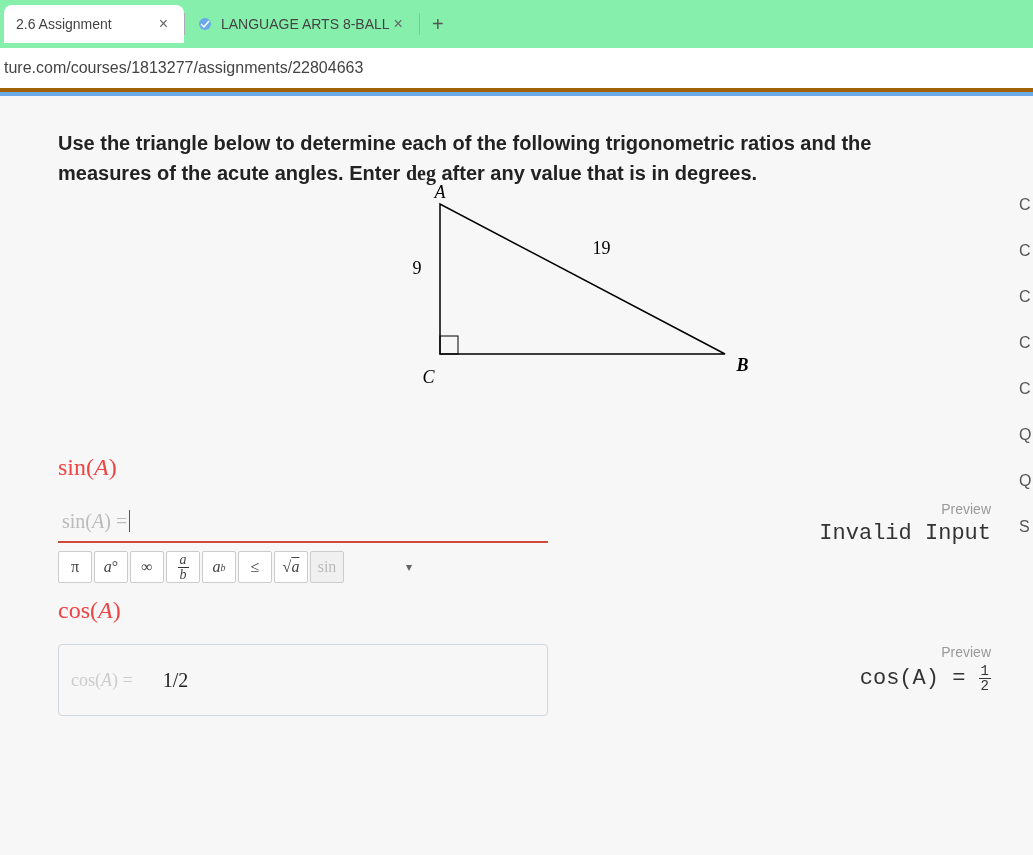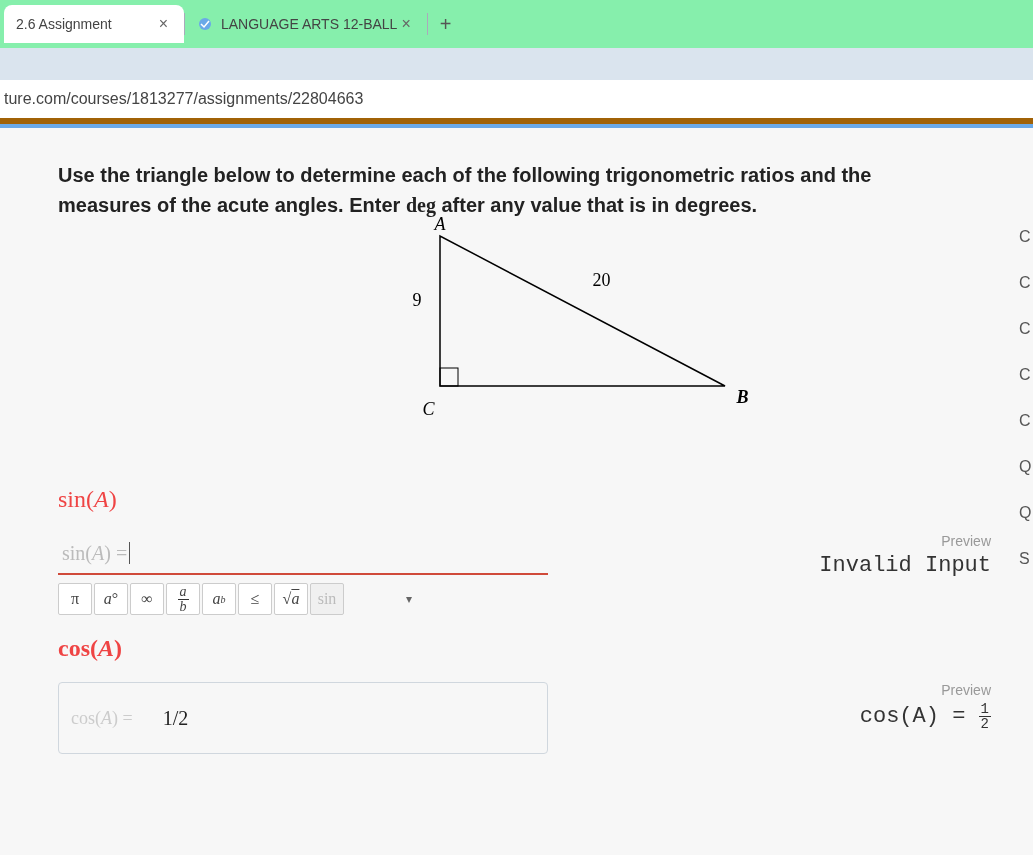--- a/index.html
+++ b/index.html
@@ -64,22 +64,21 @@
   font-size: 20px;
   color: #555;
   padding: 0 12px;
   cursor: pointer;
 }
 .url-bar {
   display: flex;
   align-items: center;
   height: 44px;
   background: #fff;
-  border-bottom: 6px solid #a16207;
-  margin-top: 32px;
+  border-bottom: 4px solid #a16207;
 }
 .url-text {
   font-size: 16px;
   color: #444;
   padding-left: 4px;
   white-space: nowrap;
   overflow: hidden;
 }
 .blue-band {
   height: 4px;
@@ -181,21 +180,21 @@
   cursor: pointer;
   border-radius: 2px;
 }
 .mt-btn.disabled { color: #bbb; background: #f0f0f0; }
 .mt-dd {
   margin-left: 60px;
   font-size: 12px;
   color: #666;
 }
 
-.q2 { margin-top: 18px; font-weight: bold; }
+.q2 { margin-top: 12px; }
 .input-box {
   border: 1px solid #d0d7de;
   border-radius: 4px;
   height: 72px;
   width: 490px;
   display: flex;
   align-items: center;
   font-size: 20px;
   font-family: "Times New Roman", serif;
   padding-left: 12px;
@@ -239,21 +238,21 @@
       <span class="tab-close">×</span>
     </div>
     <div class="tab-sep"></div>
     <div class="tab">
       <span class="tab-icon">
         <svg viewBox="0 0 16 16">
             <circle cx="8" cy="8" r="6" fill="#6aa9e8"></circle>
             <path d="M4 8 L7 11 L12 5" stroke="#fff" stroke-width="1.5" fill="none"></path>
           </svg>
       </span>
-      <span class="tab-title">LANGUAGE ARTS 12-BALL</span>
+      <span class="tab-title">LANGUAGE ARTS 8-BALL</span>
       <span class="tab-close">×</span>
     </div>
     <div class="tab-sep"></div>
     <span class="new-tab">+</span>
   </div>
 
   <div class="url-bar">
     <span class="url-text">ture.com/courses/1813277/assignments/22804663</span>
   </div>
   <div class="blue-band"></div>
@@ -270,21 +269,21 @@
 
     <div class="triangle-wrap">
       <svg width="440" height="190" viewBox="0 0 440 190">
         <polygon points="135,10 135,160 420,160" fill="none" stroke="#000" stroke-width="1.5"></polygon>
         <rect x="135" y="142" width="18" height="18" fill="none" stroke="#000" stroke-width="1"></rect>
       </svg>
       <span class="label-A">A</span>
       <span class="label-B">B</span>
       <span class="label-C">C</span>
       <span class="label-9">9</span>
-      <span class="label-18">20</span>
+      <span class="label-18">19</span>
     </div>
 
     <div class="q-label">
       sin(<span style="font-style:italic">A</span>)
     </div>
     <div class="answer-row">
       <div class="input-col">
         <div class="input-field">
           <span class="ph">sin(<span style="font-style:italic">A</span>) = </span>
           <span class="cursor"></span>

